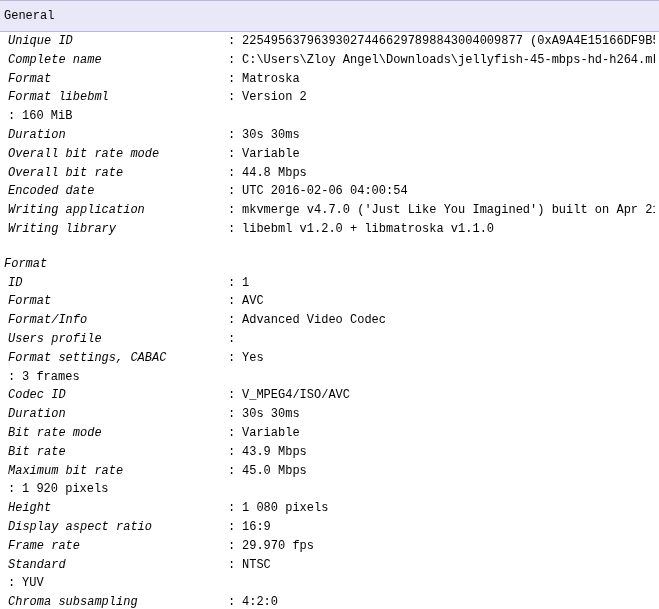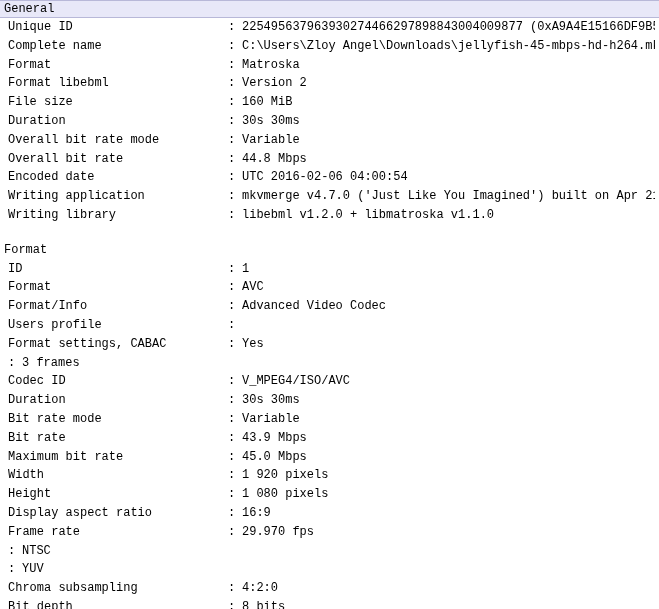--- a/index.html
+++ b/index.html
@@ -13,37 +13,38 @@
       background: #ffffff;
       color: #000000;
       width: 659px;
       overflow: hidden;
       white-space: nowrap;
     }
     .section-header {
       background: #e8e8f8;
       border-top: 1px solid #b8b8d8;
       border-bottom: 1px solid #b8b8d8;
-      padding: 1px 4px;
+      padding: 8px 4px;
       font-weight: normal;
     }
     .section-title {
       font-weight: normal;
     }
     .rows {
       padding: 0;
     }
     .row {
       display: flex;
       padding: 1px 4px 1px 8px;
       line-height: 1.4;
     }
     .key {
       width: 220px;
       flex-shrink: 0;
+      font-style: italic;
     }
     .colon {
       width: 14px;
       flex-shrink: 0;
     }
     .value {
       flex: 1;
       overflow: hidden;
     }
     .blank {
@@ -70,21 +71,20 @@
         <div class="key">Format</div>
         <div class="colon">:</div>
         <div class="value">Matroska</div>
       </div>
       <div class="row">
         <div class="key">Format libebml</div>
         <div class="colon">:</div>
         <div class="value">Version 2</div>
       </div>
       <div class="row">
-        <div class="key">File size</div>
         <div class="colon">:</div>
         <div class="value">160 MiB</div>
       </div>
       <div class="row">
         <div class="key">Duration</div>
         <div class="colon">:</div>
         <div class="value">30s 30ms</div>
       </div>
       <div class="row">
         <div class="key">Overall bit rate mode</div>
@@ -164,40 +164,40 @@
         <div class="key">Bit rate</div>
         <div class="colon">:</div>
         <div class="value">43.9 Mbps</div>
       </div>
       <div class="row">
         <div class="key">Maximum bit rate</div>
         <div class="colon">:</div>
         <div class="value">45.0 Mbps</div>
       </div>
       <div class="row">
-        <div class="key">Width</div>
         <div class="colon">:</div>
         <div class="value">1 920 pixels</div>
       </div>
       <div class="row">
         <div class="key">Height</div>
         <div class="colon">:</div>
         <div class="value">1 080 pixels</div>
       </div>
       <div class="row">
         <div class="key">Display aspect ratio</div>
         <div class="colon">:</div>
         <div class="value">16:9</div>
       </div>
       <div class="row">
         <div class="key">Frame rate</div>
         <div class="colon">:</div>
         <div class="value">29.970 fps</div>
       </div>
       <div class="row">
+        <div class="key">Standard</div>
         <div class="colon">:</div>
         <div class="value">NTSC</div>
       </div>
       <div class="row">
         <div class="colon">:</div>
         <div class="value">YUV</div>
       </div>
       <div class="row">
         <div class="key">Chroma subsampling</div>
         <div class="colon">:</div>

